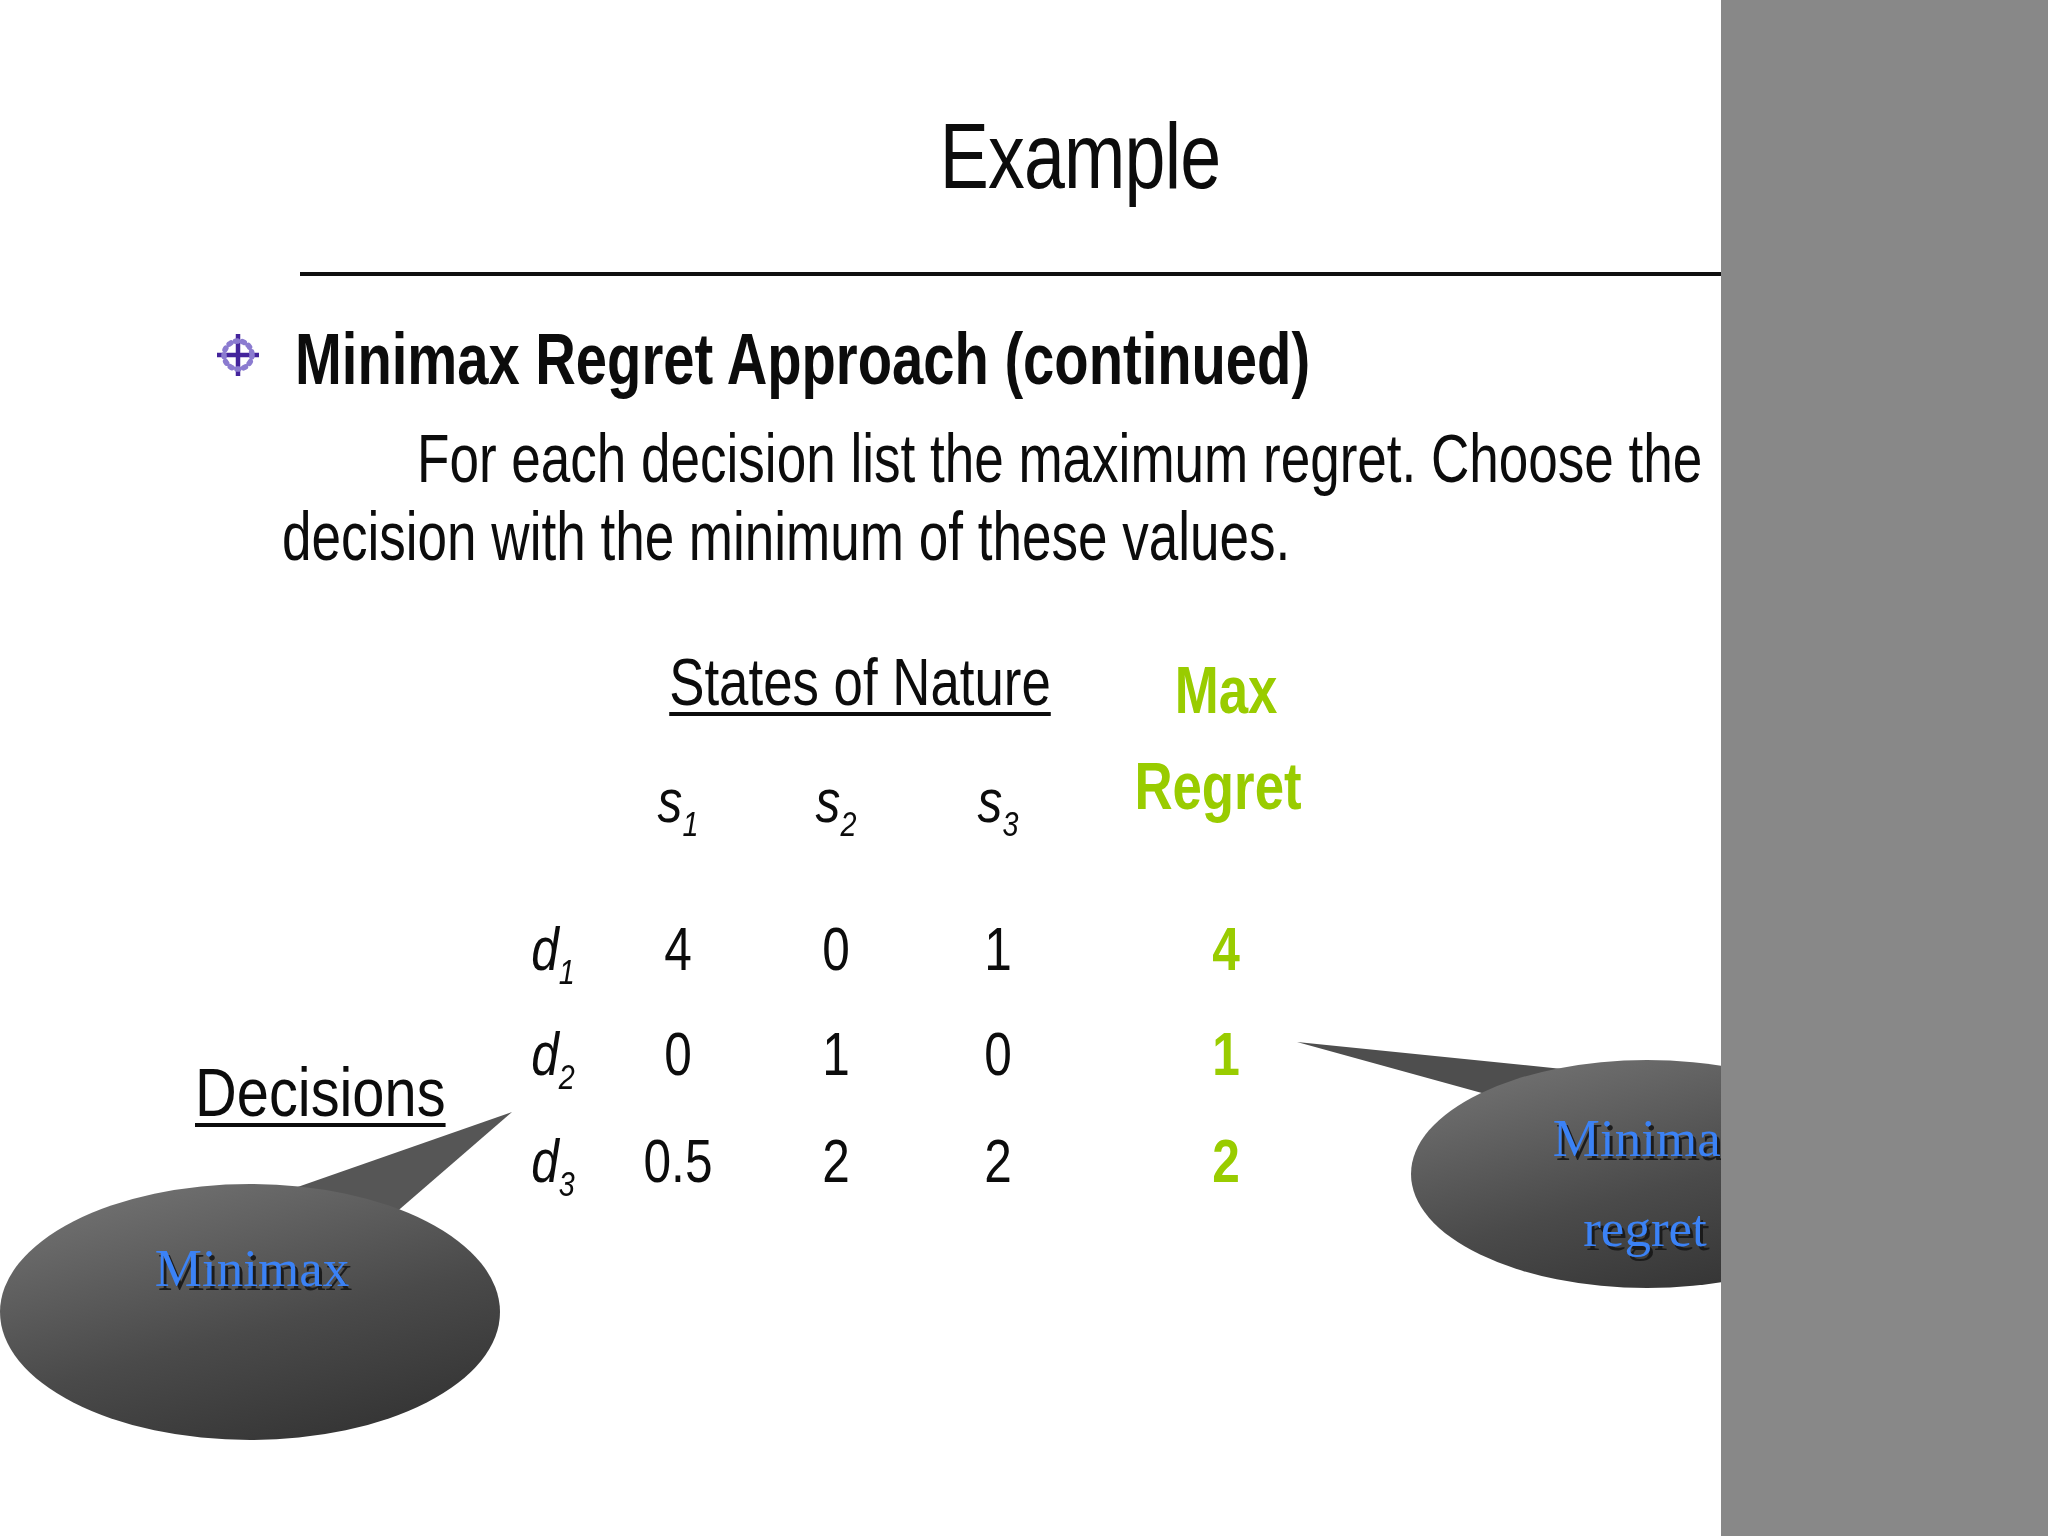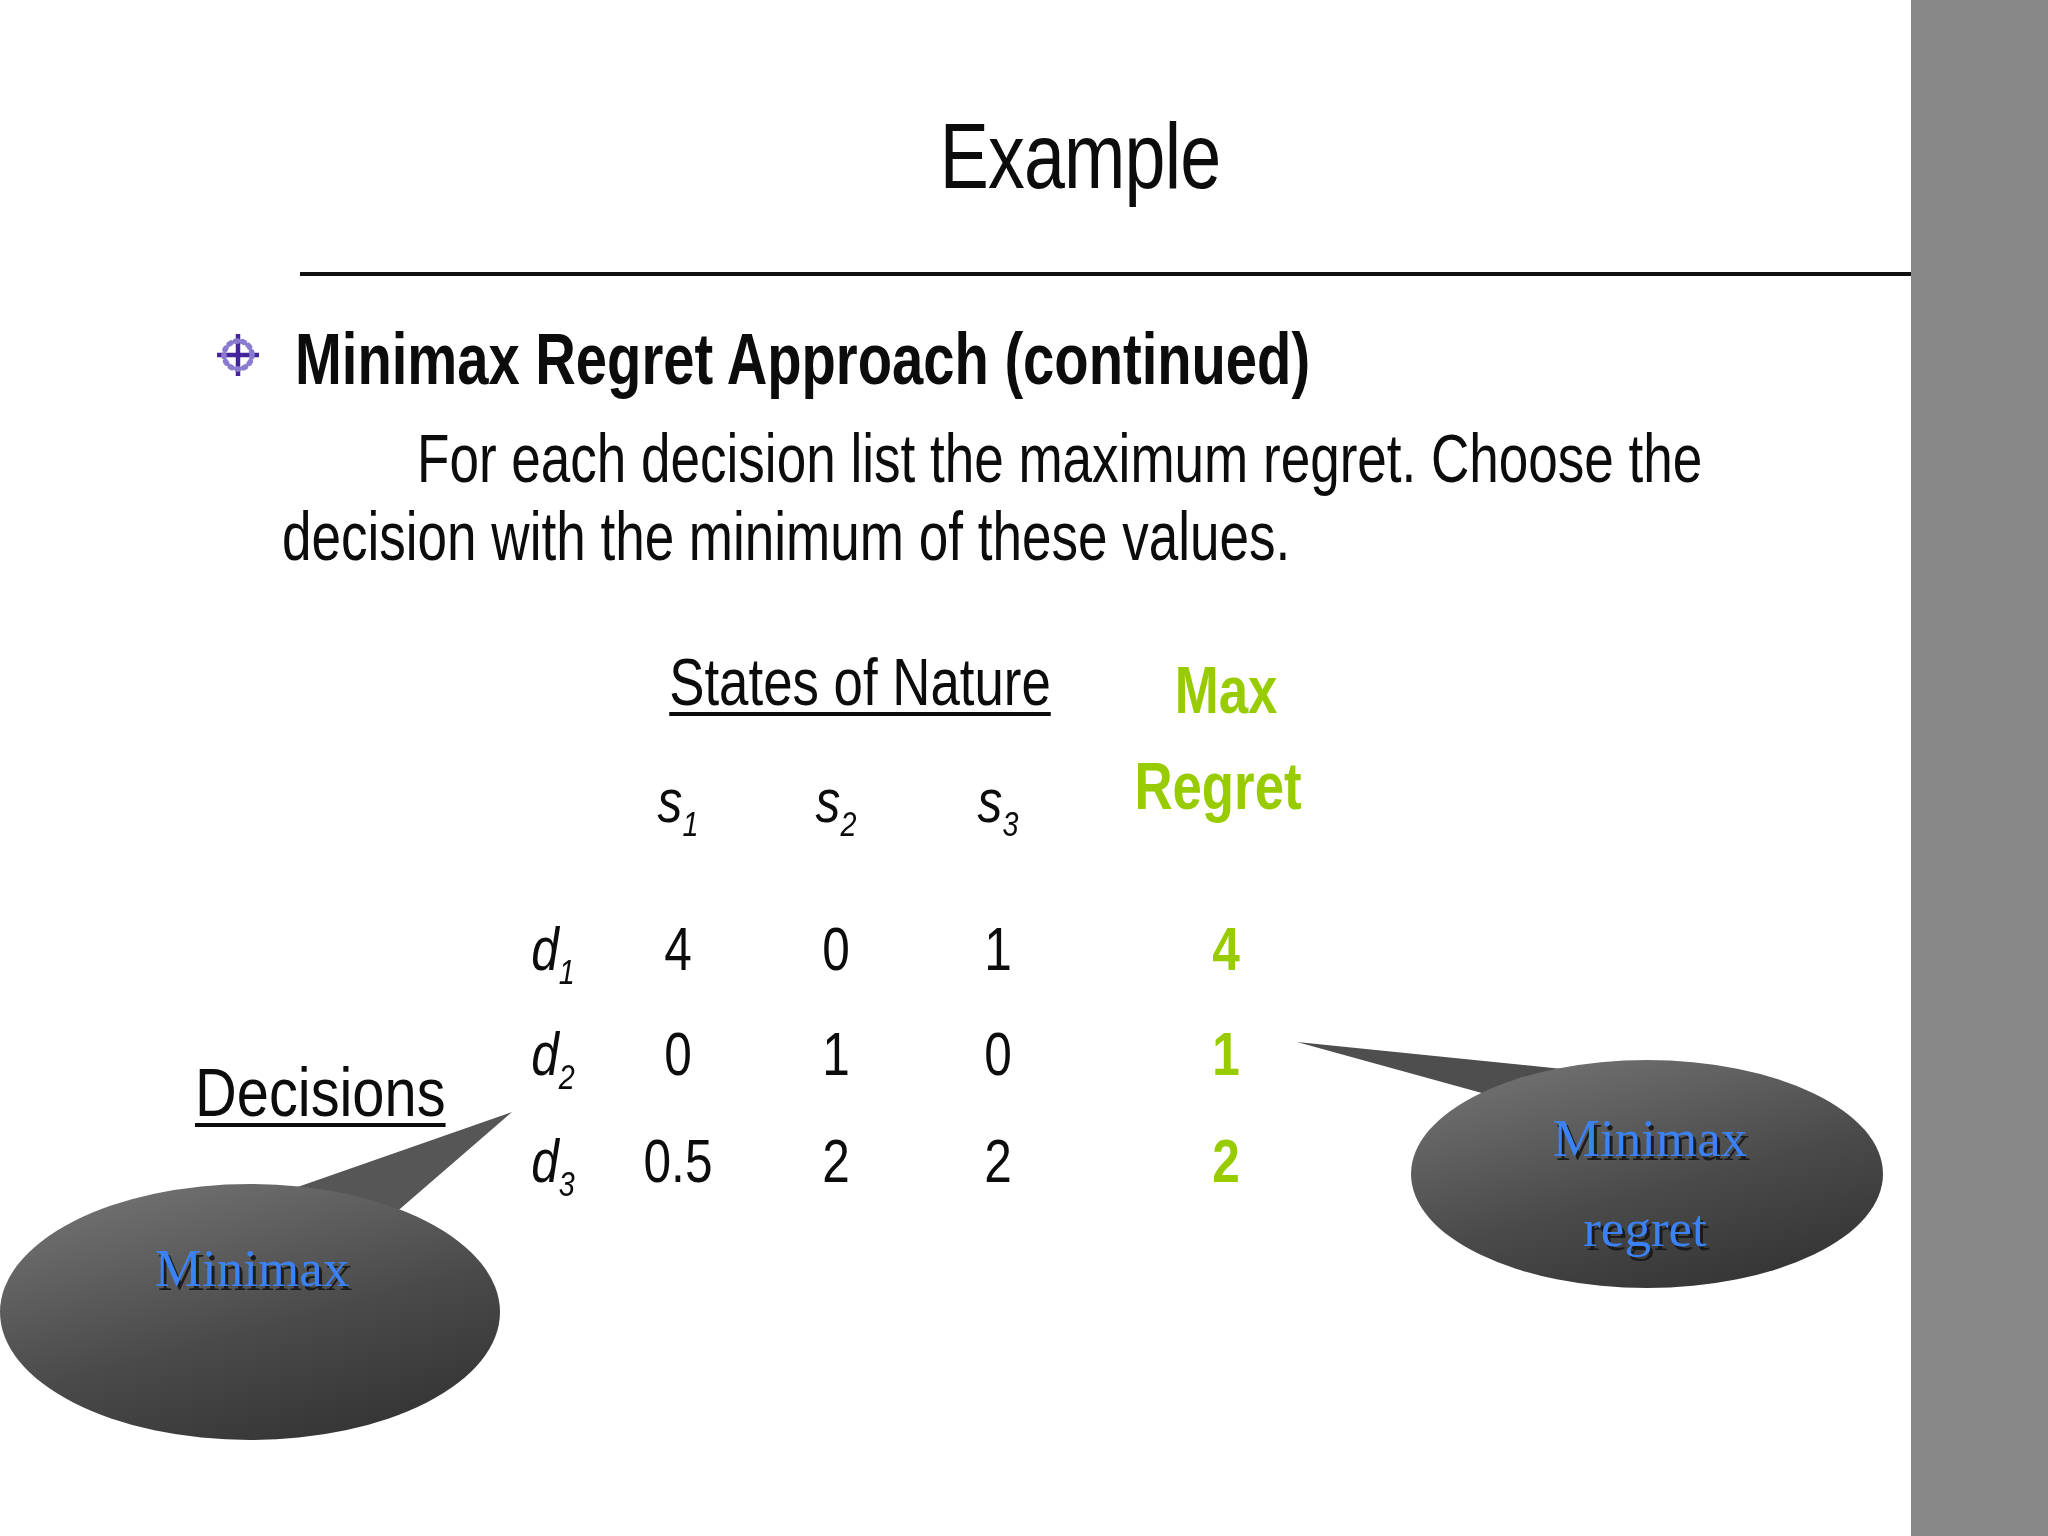--- a/index.html
+++ b/index.html
@@ -1,17 +1,17 @@
 <!DOCTYPE html>
 <html style="--green: #99cc00; --purple: #44249c; --purple-light: #8b7bd0; --callout-light: #787878; --callout-dark: #2e2e2e;"><head>
 <meta charset="utf-8">
 <style>
   html,body{margin:0;padding:0;background:#888;}
   .slide{
-    position:relative;width:1911px;height:1536px;background:#ffffff;overflow:hidden;
+    position:relative;width:1721px;height:1536px;background:#ffffff;overflow:hidden;
     font-family:"Liberation Sans",sans-serif;color:#0c0c0c;
   }
   .abs{position:absolute;white-space:nowrap;line-height:1;}
   
   .lc{transform:scaleX(0.78);transform-origin:0 0;}          
   .cc{transform:translateX(-50%) scaleX(0.80);}              
   .title{font-size:92px;font-weight:400;letter-spacing:-1px;}
   .rule{position:absolute;background:#101010;height:4px;}
   .heading{font-size:72px;font-weight:700;}
   .body{font-size:68px;}

